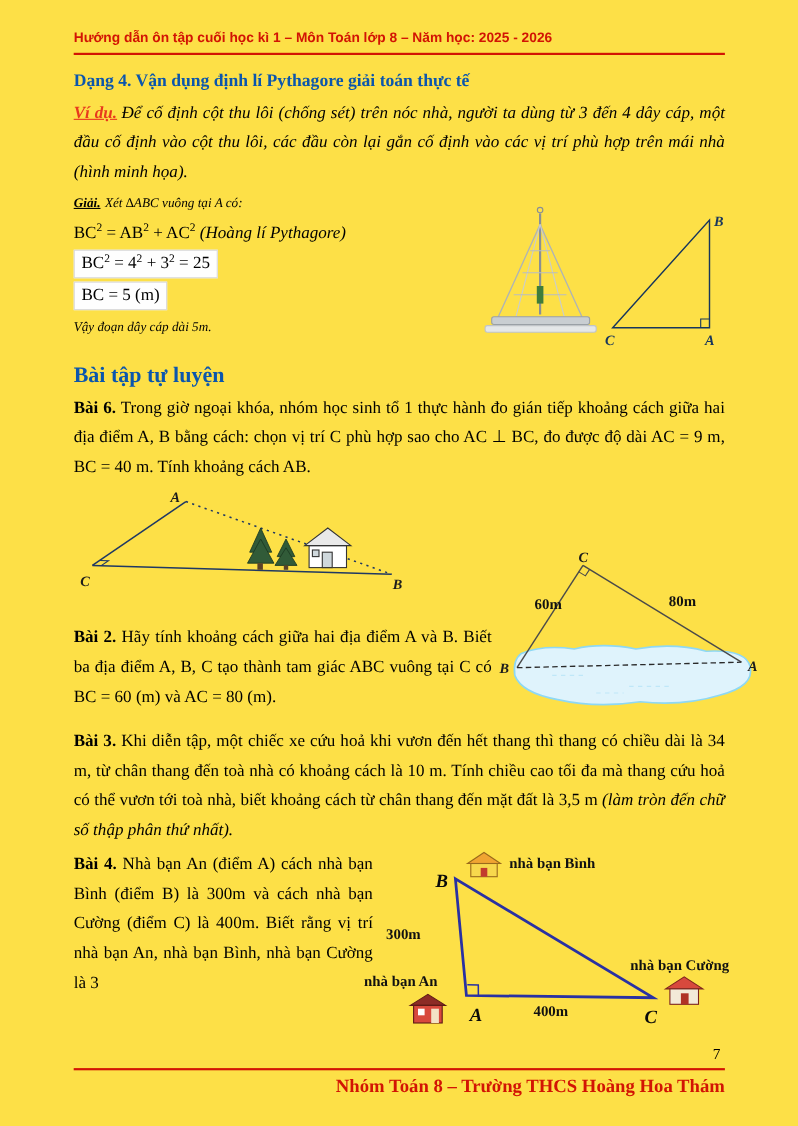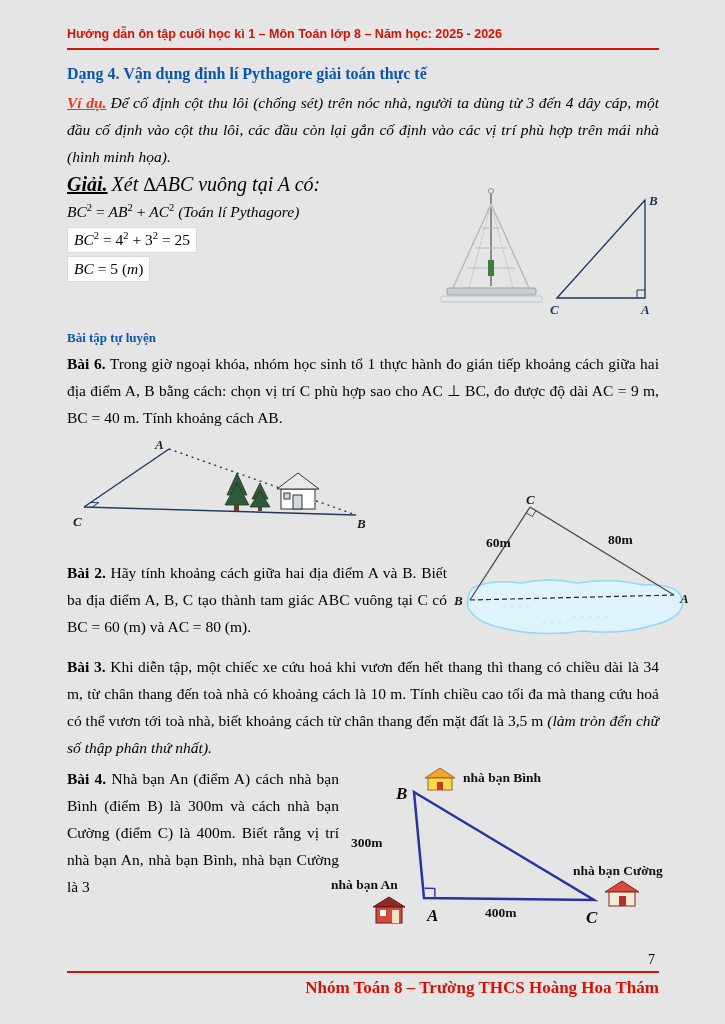--- a/index.html
+++ b/index.html
@@ -1,44 +1,44 @@
 <!DOCTYPE html>
 <html><head>
 <meta charset="utf-8">
 <style>
   html,body{margin:0;padding:0;background:#ffffff;}
-  .page{position:relative;width:725px;height:1024px;margin:0 auto;background:#e5e5e5;
+  .page{position:relative;width:725px;height:1024px;margin:0 auto;background:#fde047;
         font-family:"Liberation Serif",serif;color:#000;overflow:hidden;}
   .content{position:absolute;left:67px;top:0;width:592px;}
 
   
   .doc-header{padding-top:27px;padding-bottom:7px;border-bottom:2px solid #d21404;}
   .doc-header .t{font-family:"Liberation Sans",sans-serif;font-size:12.5px;font-weight:bold;color:#d21404;}
   .doc-footer{position:absolute;left:67px;width:592px;bottom:26px;}
   .pagenum{text-align:right;font-size:14px;padding-right:4px;margin-bottom:3px;}
   .footer-rule{border-top:2px solid #d21404;}
   .footer-text{text-align:right;color:#d21404;font-size:17px;font-weight:600;padding-top:5px;}
 
   
   .section-title{color:#0b56ad;font-size:16px;font-weight:bold;margin:15px 0 6px 0;}
-  .practice-title{color:#0b56ad;font-size:13px;font-weight:bold;margin:8px 0 4px 0;}
+  .practice-title{color:#0b56ad;font-size:20px;font-weight:bold;margin:8px 0 4px 0;}
   .para{font-size:15.5px;line-height:27px;text-align:justify;margin:0;}
   .mt8{margin-top:8px;}
   .lbl{font-weight:bold;}
   .it{font-style:italic;}
   .vi-du{color:#e8391d;font-weight:bold;font-style:italic;text-decoration:underline;margin-right:4px;}
   .giai{font-weight:bold;font-style:italic;text-decoration:underline;margin-right:4px;}
 
   
   .solution-row{position:relative;min-height:150px;margin-top:2px;}
   .solution-text{width:400px;}
-  .sol-line{font-size:20px;line-height:25px;margin:2px 0;}
+  .sol-line{font-size:12px;line-height:25px;margin:2px 0;}
   .eq-line{font-size:15.5px;line-height:24px;margin:3px 0;}
   .eq-box{display:inline-block;border:1px solid #d9d9d9;background:#fefefe;padding:0 6px;}
-  .mi{font-style:italic;text-align:center;}
+  .mi{text-align:center;}
   sup{font-size:10.5px;line-height:0;}
   .fig-tower{position:absolute;left:372px;top:14px;}
   .fig-extri{position:absolute;left:482px;top:16px;}
 
   
   .mid-block{position:relative;height:222px;}
   .fig-bai1{position:absolute;left:2px;top:6px;}
   .bai2-text{position:absolute;left:0;top:128px;width:380px;}
   .fig-bai2{position:absolute;left:385px;top:64px;}
 
@@ -64,23 +64,24 @@
       <div class="t">Hướng dẫn ôn tập cuối học kì 1 – Môn Toán lớp 8 – Năm học: 2025 - 2026</div>
     </header>
 
     <h2 class="section-title">Dạng 4. Vận dụng định lí Pythagore giải toán thực tế</h2>
 
     <p class="para"><span class="vi-du">Ví dụ.</span><span class="it">Để cố định cột thu lôi (chống sét) trên nóc nhà, người ta dùng từ 3 đến 4 dây cáp, một đầu cố định vào cột thu lôi, các đầu còn lại gắn cố định vào các vị trí phù hợp trên mái nhà (hình minh họa).</span></p>
 
     <div class="solution-row">
       <div class="solution-text">
         <p class="sol-line"><span class="giai">Giải.</span><span class="it">Xét ∆ABC vuông tại A có:</span></p>
-        <p class="eq-line"><span class="mi">BC</span><sup>2</sup><span> = </span><span class="mi">AB</span><sup>2</sup><span> + </span><span class="mi">AC</span><sup>2</sup><span class="it"> (Toán lí Pythagore)</span></p>
+        <p class="eq-line"><span class="mi">BC</span><sup>2</sup><span> = </span><span class="mi">AB</span><sup>2</sup><span> + </span><span class="mi">AC</span><sup>2</sup><span class="it"> (Hoàng lí Pythagore)</span></p>
         <p class="eq-line"><span class="eq-box"><span class="mi">BC</span><sup>2</sup><span> = 4</span><sup>2</sup><span> + 3</span><sup>2</sup><span> = 25</span></span></p>
         <p class="eq-line"><span class="eq-box"><span class="mi">BC</span><span> = 5 (</span><span class="mi">m</span><span>)</span></span></p>
+        <p class="sol-line it">Vậy đoạn dây cáp dài 5m.</p>
       </div>
 
       <svg class="fig-tower" width="106" height="132" viewBox="0 0 106 132">
         <circle cx="52" cy="5" r="2.5" fill="none" stroke="#8a8f94"></circle>
         <line x1="52" y1="8" x2="52" y2="100" stroke="#8a8f94" stroke-width="2"></line>
         <line x1="52" y1="18" x2="14" y2="102" stroke="#aeb3b7" stroke-width="1.2"></line>
         <line x1="52" y1="18" x2="90" y2="102" stroke="#aeb3b7" stroke-width="1.2"></line>
         <line x1="52" y1="18" x2="30" y2="102" stroke="#c9cccf" stroke-width="1"></line>
         <line x1="52" y1="18" x2="74" y2="102" stroke="#c9cccf" stroke-width="1"></line>
         <line x1="43" y1="42" x2="61" y2="42" stroke="#b9bdc1" stroke-width="1"></line>

